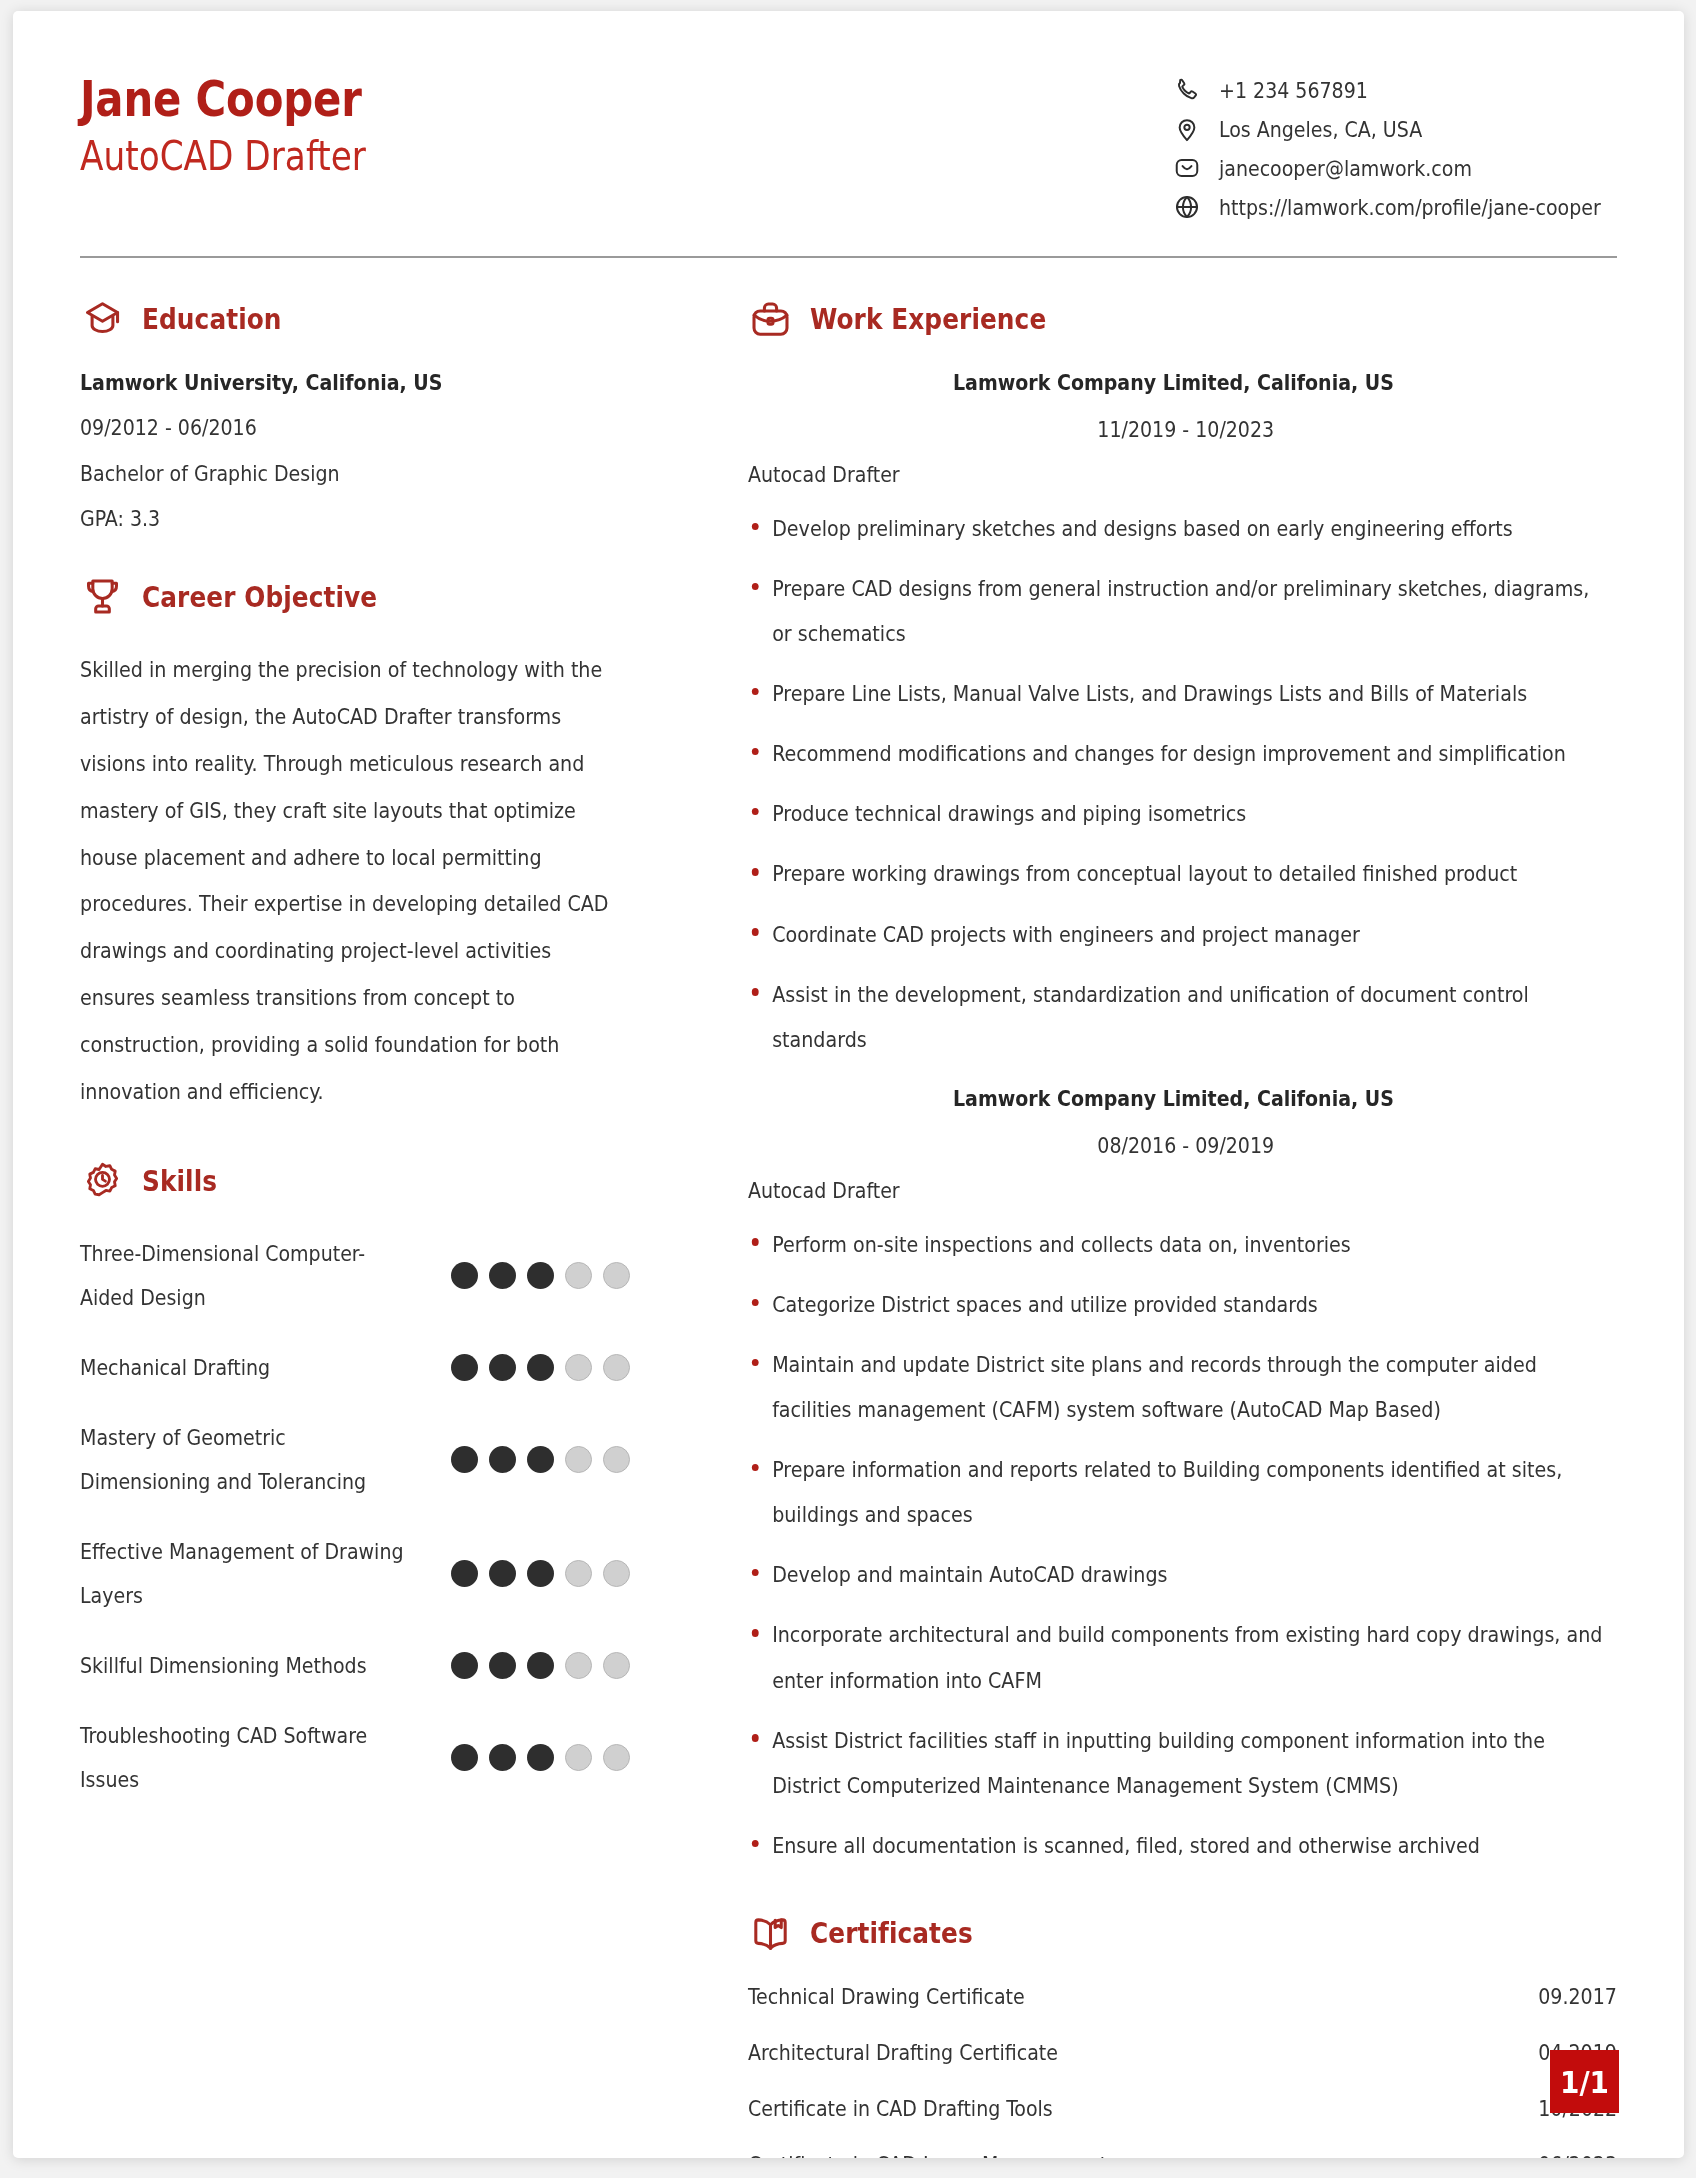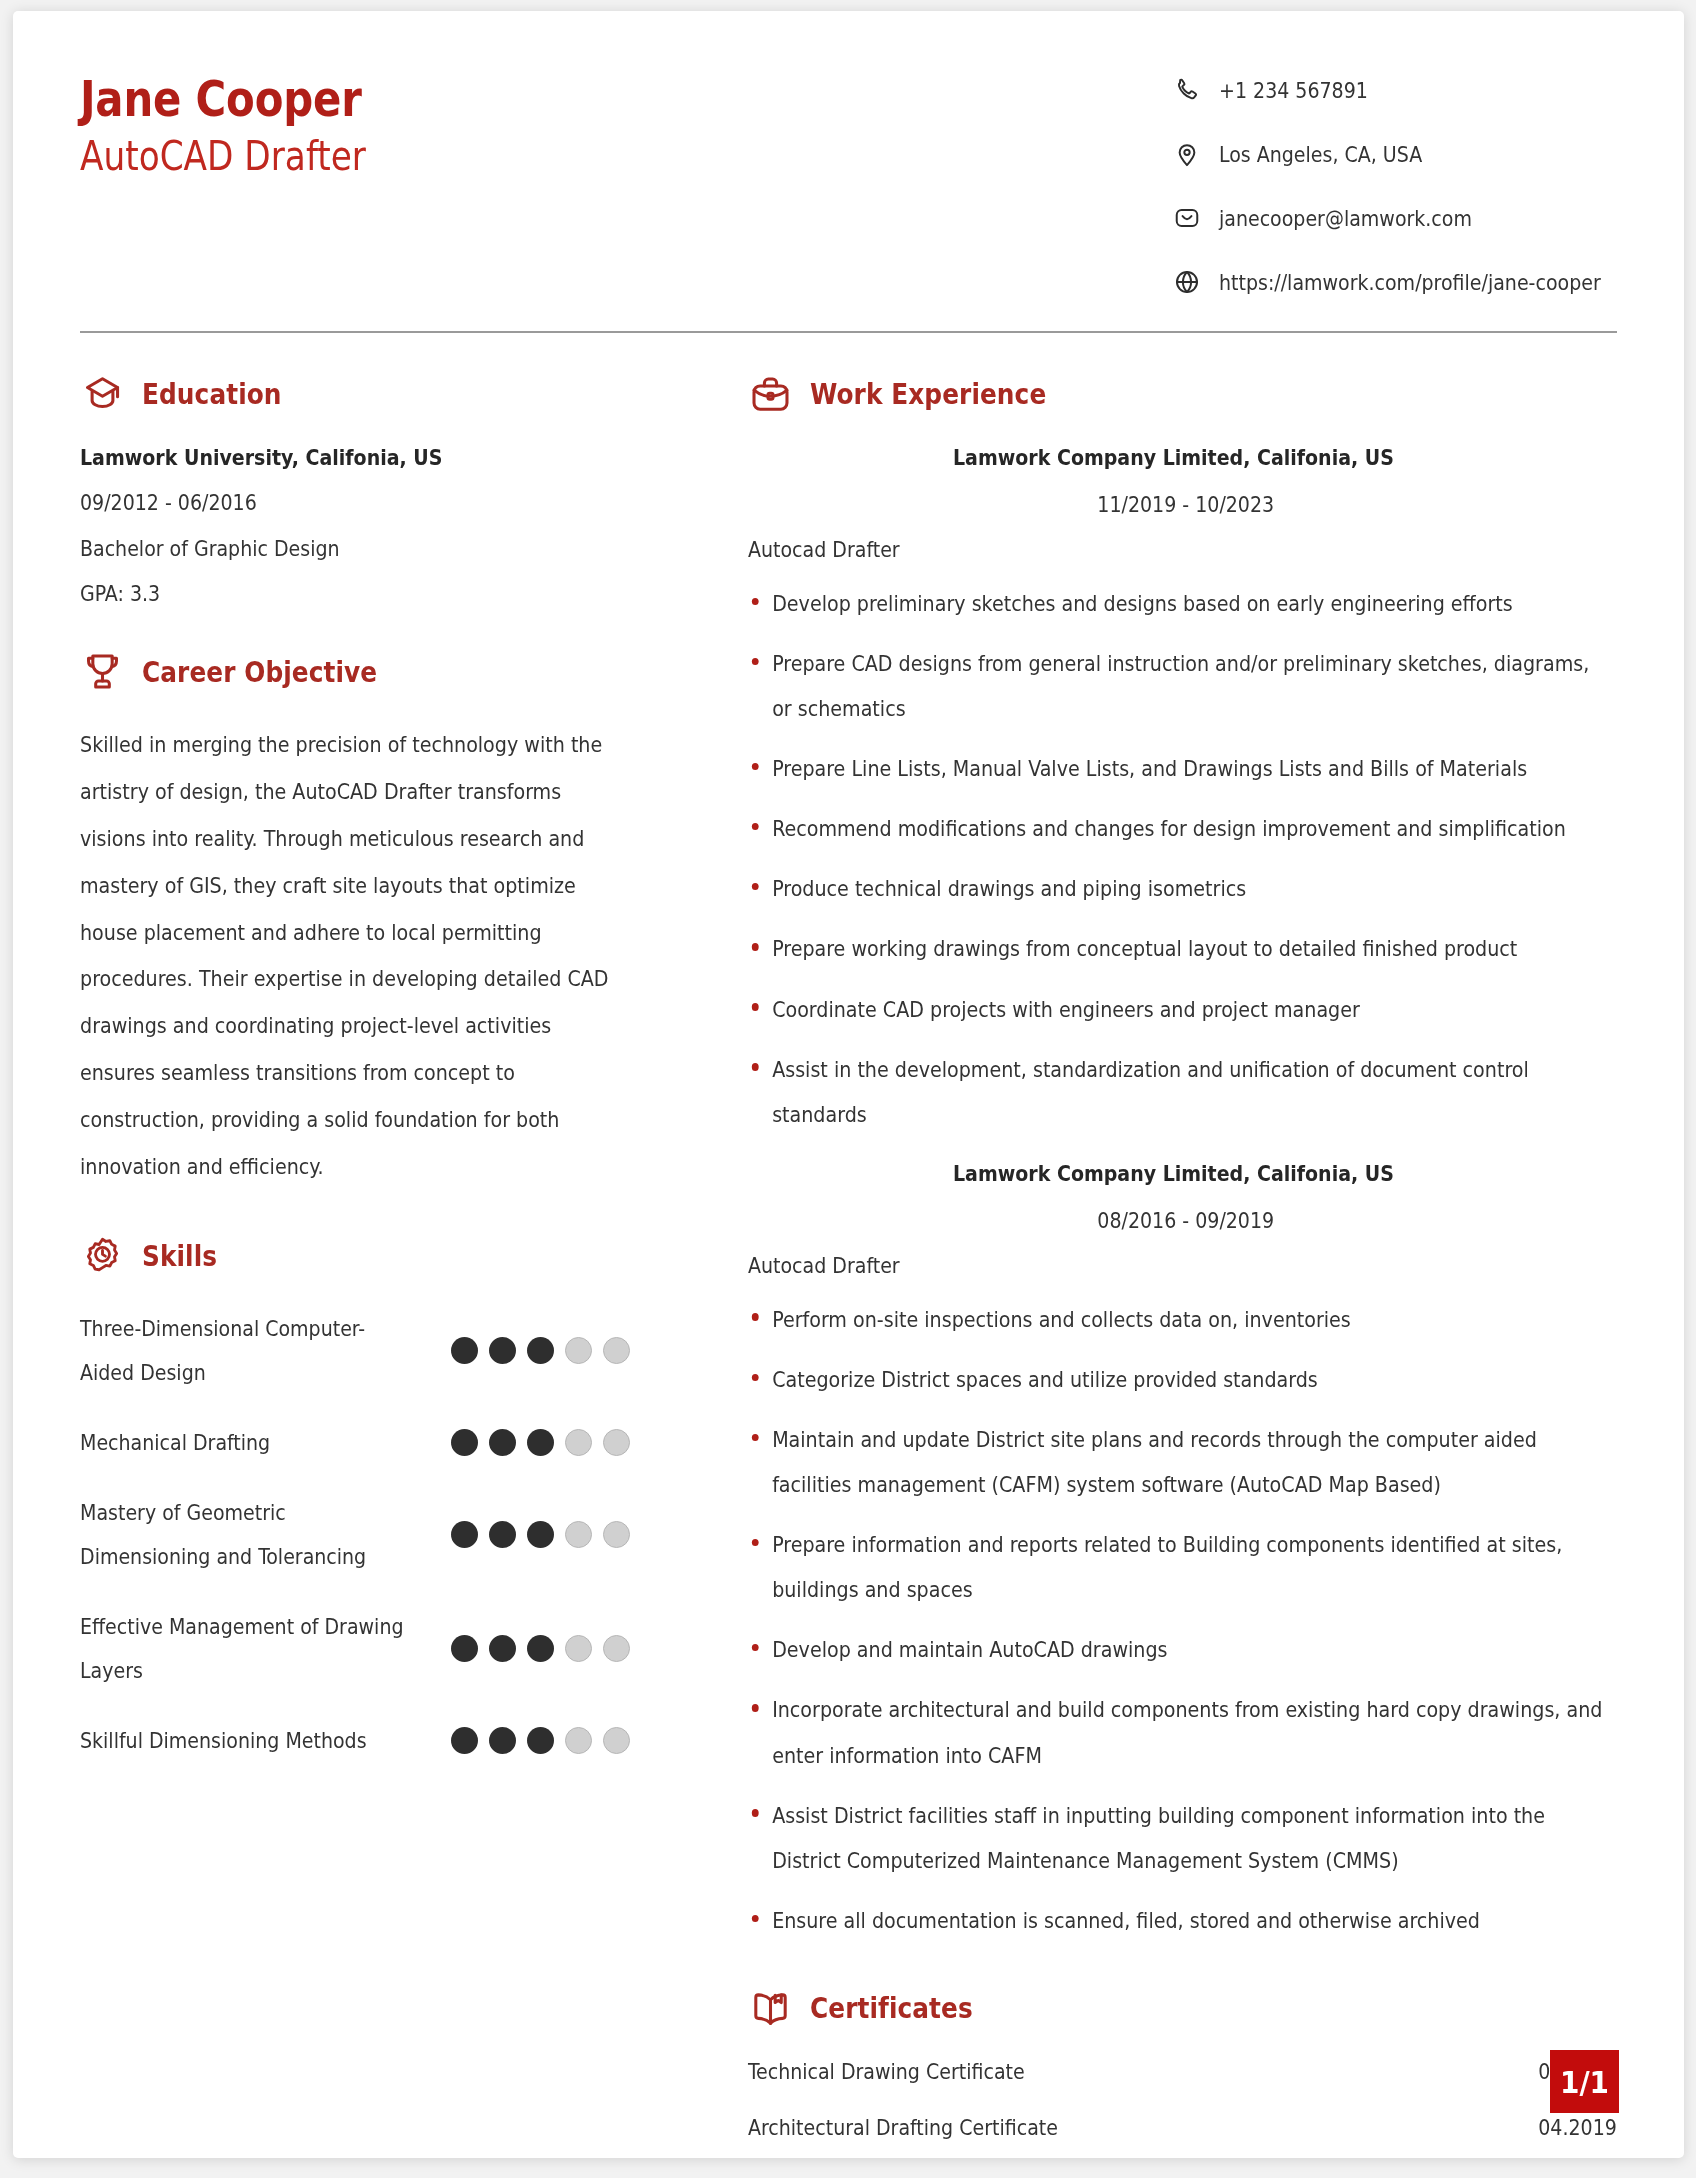--- a/index.html
+++ b/index.html
@@ -53,21 +53,21 @@
     color: #c0281f;
     margin-top: 5.6px;
     line-height: 1.15;
     transform: scaleX(0.93);
     transform-origin: left center;
   }
 
   .contact-list {
     display: flex;
     flex-direction: column;
-    gap: 32px;
+    gap: 7px;
     padding-top: 11px;
     text-align: right;
   }
   .contact-row {
     display: flex;
     align-items: center;
     gap: 16.7px;
     min-height: 32px;
   }
   .contact-icon {
@@ -429,20 +429,30 @@
             <div class="skill-row">
               <span class="skill-name">Skillful Dimensioning Methods</span>
               <span class="dots">
                 <span class="dot on"></span>
                 <span class="dot on"></span>
                 <span class="dot on"></span>
                 <span class="dot off"></span>
                 <span class="dot off"></span>
               </span>
             </div>
+            <div class="skill-row">
+              <span class="skill-name">Troubleshooting CAD Software Issues</span>
+              <span class="dots">
+                <span class="dot on"></span>
+                <span class="dot on"></span>
+                <span class="dot on"></span>
+                <span class="dot off"></span>
+                <span class="dot off"></span>
+              </span>
+            </div>
           </div>
         </div>
 
       </div>
 
       <div class="col-right">
 
         <div class="section">
           <div class="section-head">
             <span class="section-icon">

